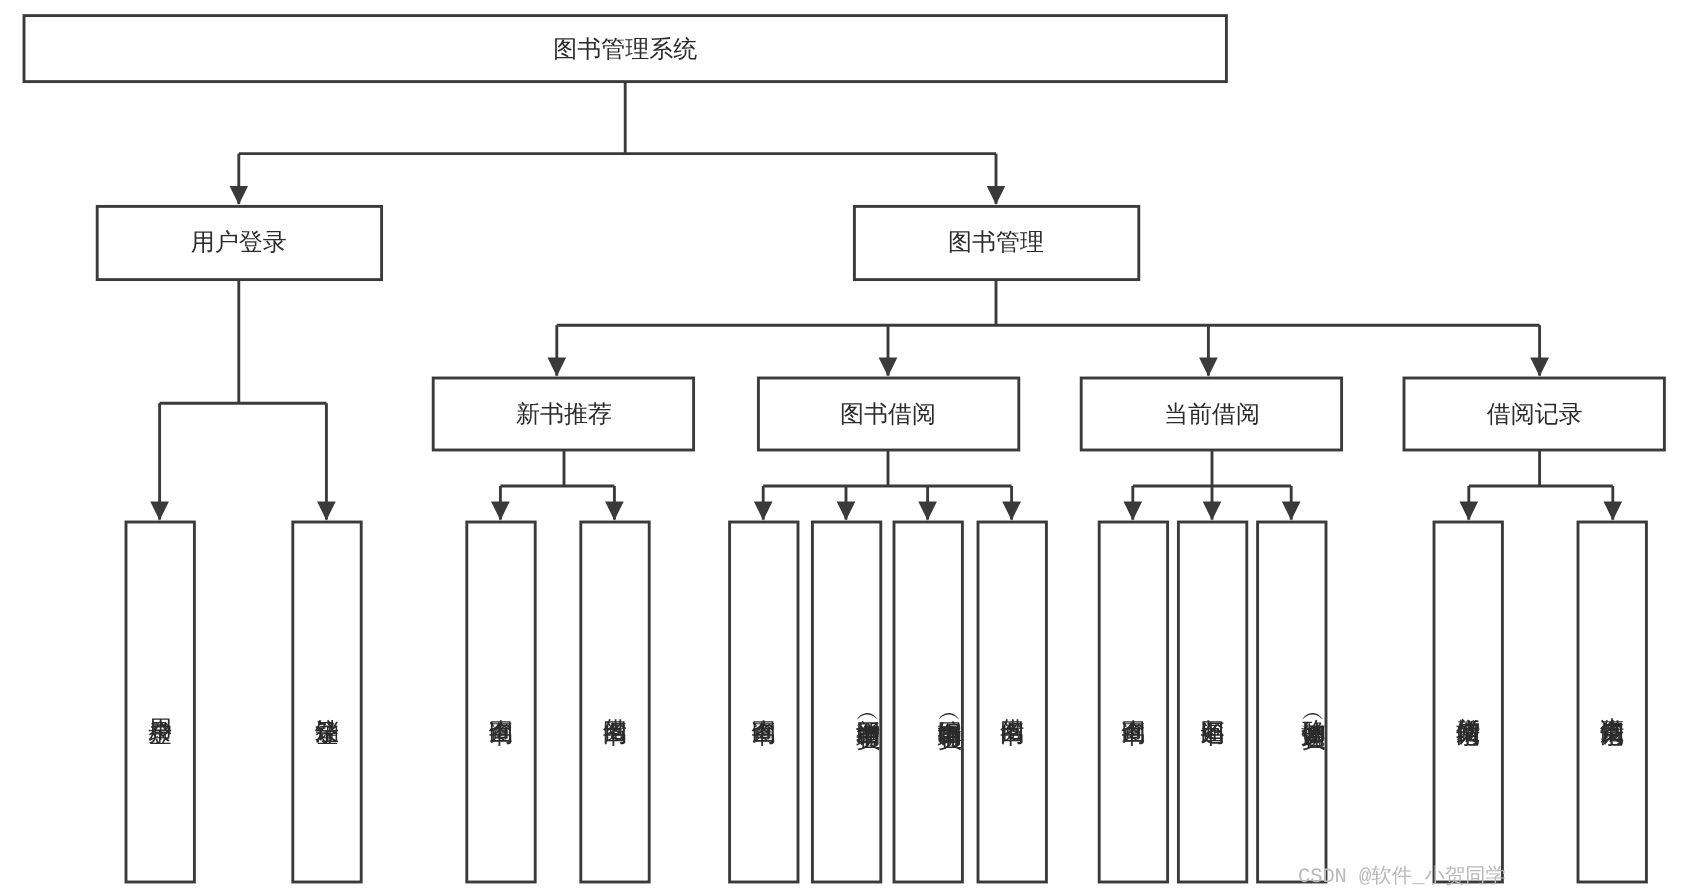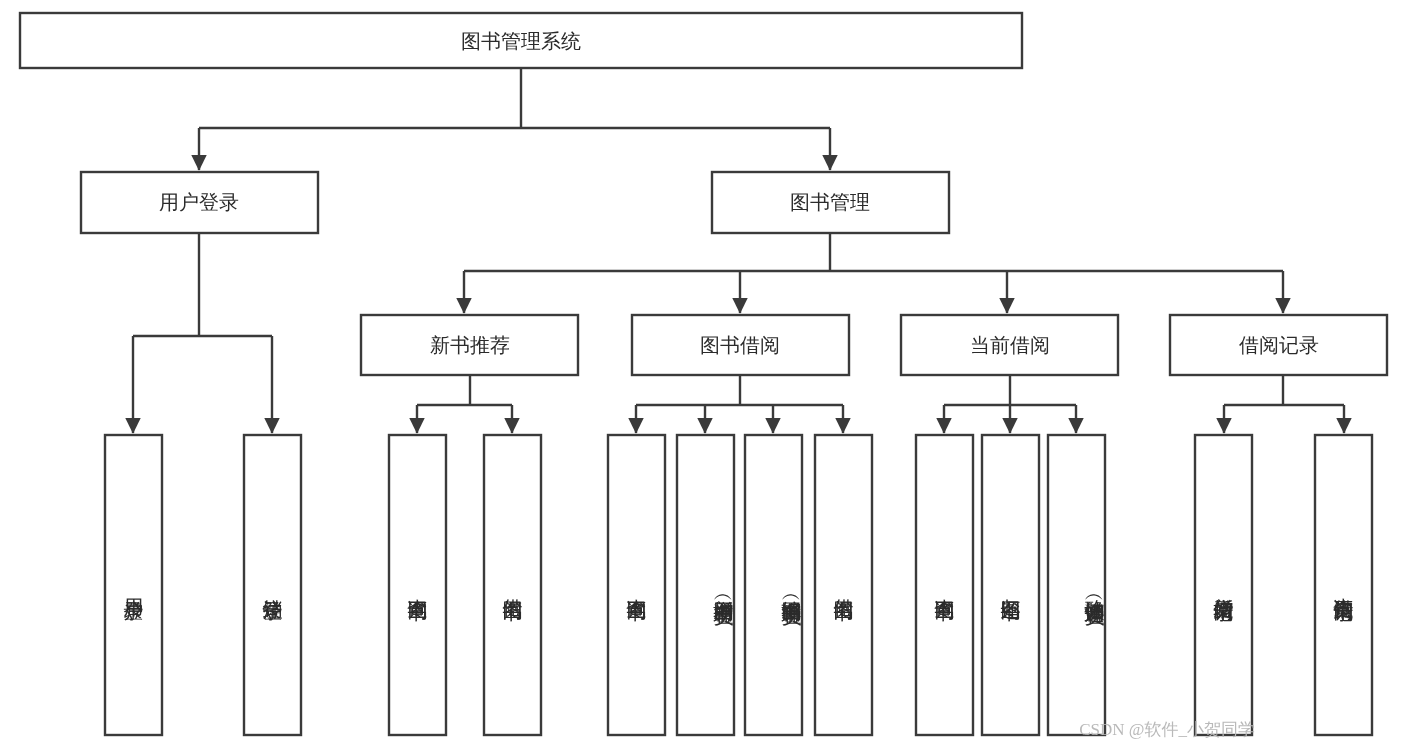--- a/index.html
+++ b/index.html
@@ -60,21 +60,21 @@
     letter-spacing: 1px;
     color: #2b2b2b;
     text-align: center;
     white-space: nowrap;
     user-select: none;
   }
   .watermark {
     position: absolute;
     right: 12px;
     bottom: 6px;
-    font-family: Liberation Serif, serif;
+    font-family: Liberation Mono, monospace;
     font-size: 17px;
     color: #b9b9b9;
     white-space: nowrap;
     user-select: none;
   }
 </style>
 </head>
 <body>
 
 <div id="diagram-root">

